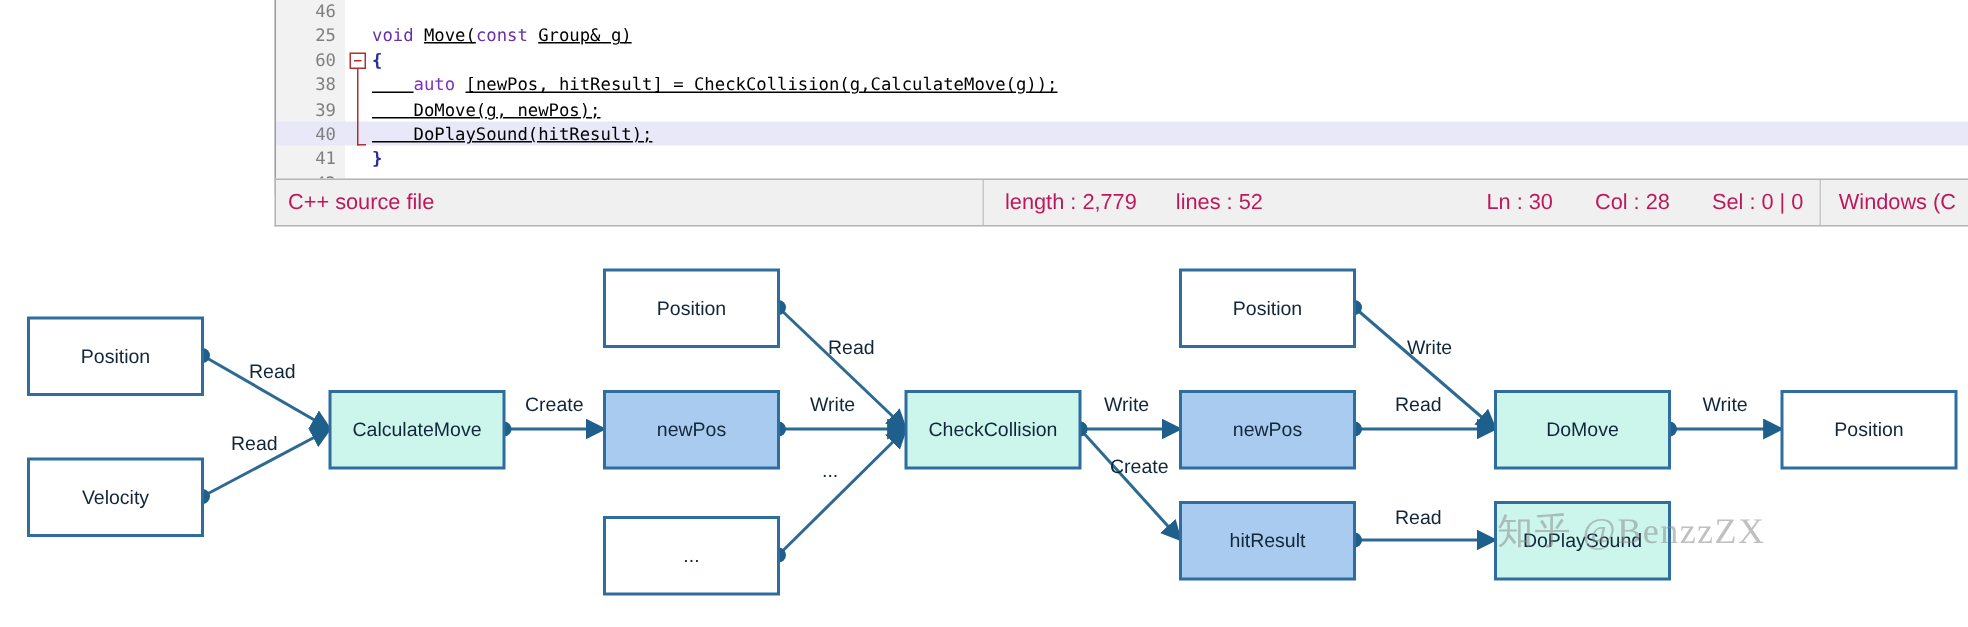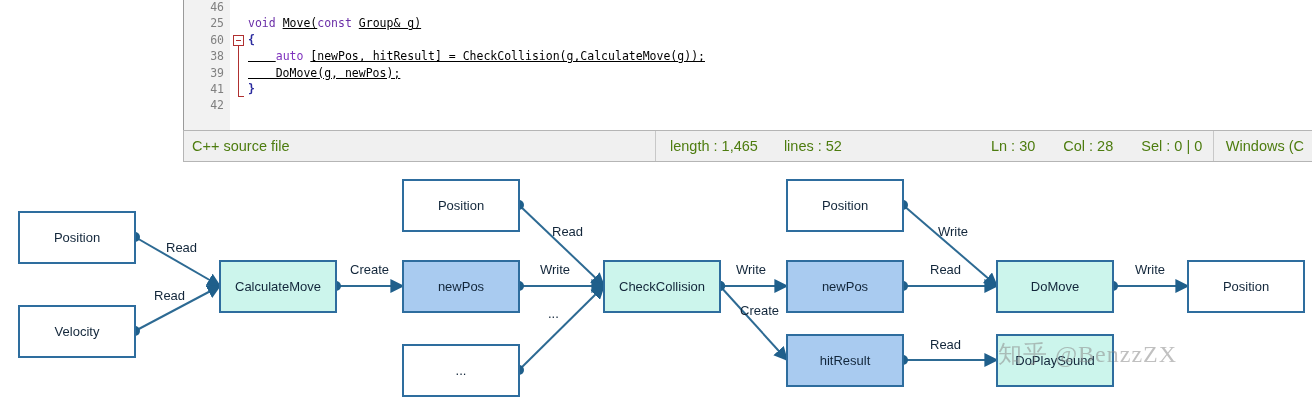--- a/index.html
+++ b/index.html
@@ -61,27 +61,27 @@
   .fold-line {
     position:absolute; left:54px; top:47px; width:1px; height:51px; background:#b03030;
   }
   .fold-foot {
     position:absolute; left:54px; top:97px; width:6px; height:1px; background:#b03030;
   }
 
   
   .statusbar {
     position:absolute;
-    left:183px; top:130px;
+    left:183px; top:119px;
     width:1129px; height:32px;
     background:#f0f0f0;
     border:1px solid #b5b5b5;
     border-right:none;
     display:flex; align-items:center;
-    font-size:14.5px; color:#4d7c0f;
+    font-size:14.5px; color:#be185d;
   }
   .sb-seg { padding:0 8px; height:100%; display:flex; align-items:center; }
   .sb-sep { width:1px; height:100%; background:#c8c8c8; }
   .sb-type { width:471px; padding-left:8px; }
   .sb-len { padding-left:14px; }
   .sb-lines { padding-left:18px; }
   .sb-mid { width:129px; }
   .sb-ln { padding-left:12px; }
   .sb-col { padding-left:20px; }
   .sb-sel { padding-left:20px;text-align:center; }
@@ -128,33 +128,34 @@
   <div class="editor-panel">
     <div class="editor-inner">
       <div class="gutter"></div>
       <div class="fold-col"></div>
       <div id="code-lines">
           <div class="code-line"><span class="ln">46</span><span class="code-text"></span></div>
           <div class="code-line"><span class="ln">25</span><span class="code-text"><span class="kw">void </span><span class="op">Move(</span><span class="kw">const </span><span class="op">Group&amp; g)</span></span></div>
           <div class="code-line"><span class="ln">60</span><span class="code-text"><span class="brace">{</span></span></div>
           <div class="code-line"><span class="ln">38</span><span class="code-text"><span class="op">    </span><span class="kw2">auto </span><span class="op">[newPos, hitResult] = CheckCollision(g,CalculateMove(g));</span></span></div>
           <div class="code-line"><span class="ln">39</span><span class="code-text"><span class="op">    DoMove(g, newPos);</span></span></div>
+          <div class="code-line hl-line"><span class="ln">40</span><span class="code-text"><span class="op">    DoPlaySound(hitResult);</span></span></div>
           <div class="code-line"><span class="ln">41</span><span class="code-text"><span class="brace">}</span></span></div>
           <div class="code-line"><span class="ln">42</span><span class="code-text"></span></div>
         </div>
       <div class="fold-box"></div>
       <div class="fold-line"></div>
       <div class="fold-foot"></div>
     </div>
   </div>
 
   <div class="statusbar">
     <div class="sb-seg sb-type">C++ source file</div>
     <div class="sb-sep"></div>
-    <div class="sb-seg sb-len">length : 1,465</div>
+    <div class="sb-seg sb-len">length : 2,779</div>
     <div class="sb-seg sb-lines">lines : 52</div>
     <div class="sb-mid"></div>
     <div class="sb-seg sb-ln">Ln : 30</div>
     <div class="sb-seg sb-col">Col : 28</div>
     <div class="sb-seg sb-sel">Sel : 0 | 0</div>
     <div class="sb-tail"></div>
     <div class="sb-sep"></div>
     <div class="sb-seg sb-os">Windows (C</div>
   </div>
 

